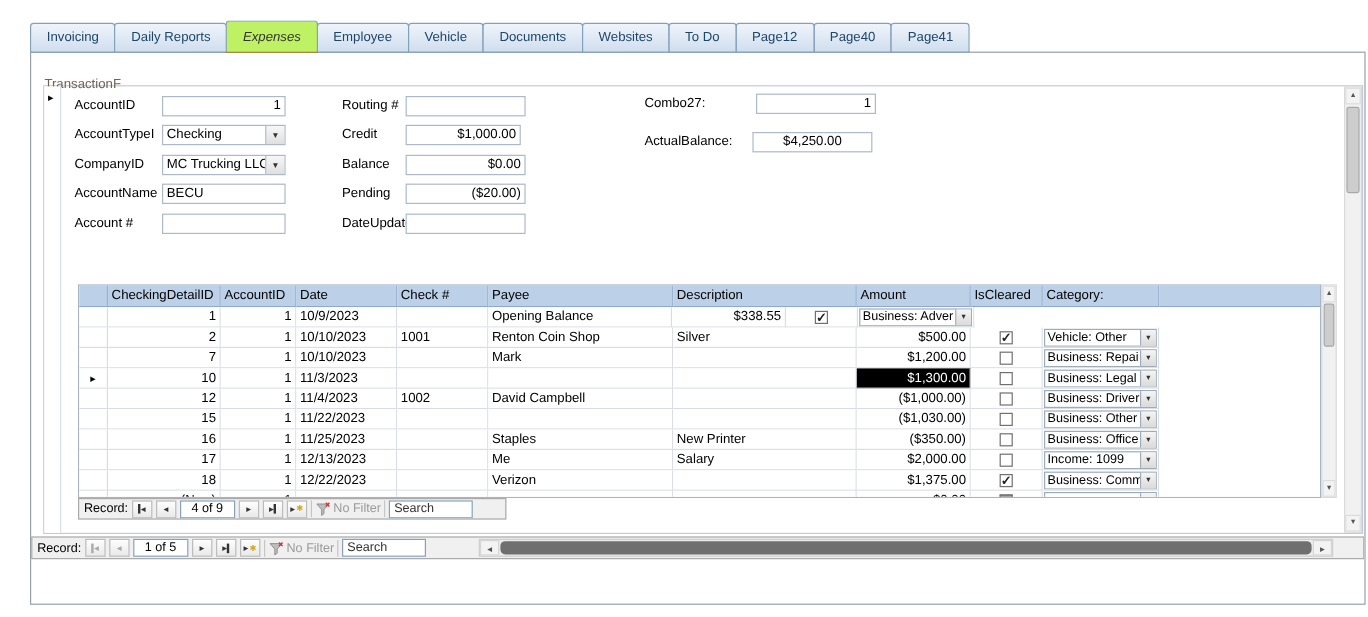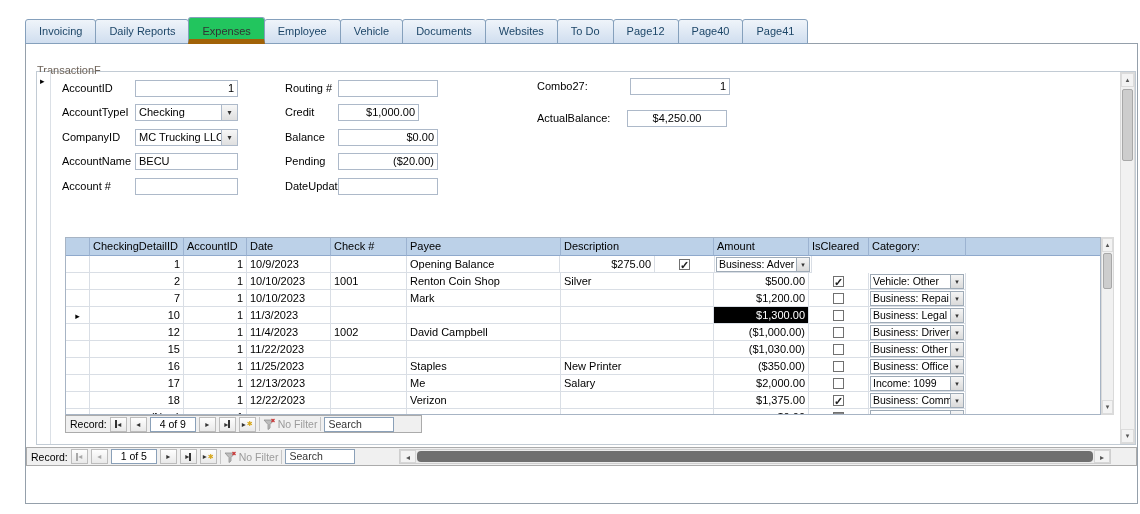--- a/index.html
+++ b/index.html
@@ -4,21 +4,21 @@
 <style>
   * {box-sizing:border-box; margin:0; padding:0;}
   html,body {width:1140px;height:514px;}
   body {position:relative;font-family:"Liberation Sans",sans-serif;background:#fff;overflow:hidden;}
 
   
   .tabstrip {position:absolute;left:25px;top:17px;height:27px;display:flex;align-items:flex-end;z-index:5;}
   .tab {height:25px;line-height:23px;padding:0 13px;background:linear-gradient(#eff4fa,#d0deef);
         border:1px solid #85a0bc;border-radius:3px 3px 0 0;margin-right:-1px;font-size:11px;color:#1d4668;
         white-space:nowrap;cursor:default;}
-  .tab.active {height:27px;line-height:26px;background:#22c55e;border-bottom:5px solid #a16207;z-index:6;position:relative;color:#333;}
+  .tab.active {height:27px;line-height:26px;background:#bef264;border-bottom:1px solid #a16207;z-index:6;position:relative;color:#333;font-style:italic;}
 
   .outer {position:absolute;left:25px;top:43px;width:1113px;height:461px;border:1px solid #95a0ab;background:#fff;}
   .form-title {position:absolute;left:37px;top:64px;font-size:11px;color:#6e6359;z-index:2;}
   .form-area {position:absolute;left:36px;top:71px;width:1100px;height:374px;border:1px solid #c2cbd4;z-index:1;}
   .form-selbar {position:absolute;left:37px;top:72px;width:14px;height:372px;border-right:1px solid #dbe0e6;background:#fff;z-index:2;}
   .form-selbar .tri {position:absolute;left:3px;top:4px;font-size:9px;color:#000;}
 
   .flabel {position:absolute;font-size:11px;color:#000;white-space:nowrap;z-index:3;}
   .tbox {position:absolute;height:17px;border:1px solid #adb9c9;background:#fff;font-size:11px;line-height:15px;
          padding:0 3px;color:#000;z-index:3;overflow:hidden;white-space:nowrap;}
@@ -123,21 +123,21 @@
 <span class="flabel" style="left:62px;top:155px">AccountName</span>
 <div class="tbox" style="left:135px;top:153px;width:103px">BECU</div>
 
 <span class="flabel" style="left:62px;top:180px">Account #</span>
 <div class="tbox" style="left:135px;top:178px;width:103px"></div>
 
 <span class="flabel" style="left:285px;top:82px">Routing #</span>
 <div class="tbox" style="left:338px;top:80px;width:100px"></div>
 
 <span class="flabel" style="left:285px;top:106px">Credit</span>
-<div class="tbox ar" style="left:338px;top:104px;width:81px">$1,000.00</div>
+<div class="tbox ar" style="left:338px;top:104px;width:96px">$1,000.00</div>
 
 <span class="flabel" style="left:285px;top:131px">Balance</span>
 <div class="tbox ar" style="left:338px;top:129px;width:100px">$0.00</div>
 
 <span class="flabel" style="left:285px;top:155px">Pending</span>
 <div class="tbox ar" style="left:338px;top:153px;width:100px">($20.00)</div>
 
 <span class="flabel" style="left:285px;top:180px">DateUpdated</span>
 <div class="tbox" style="left:338px;top:178px;width:100px"></div>
 
@@ -162,21 +162,21 @@
       <div class="ds-hfill"></div>
     </div>
   <div>
       <div class="ds-row">
         <div class="ds-cell ds-selcol"></div>
         <div class="ds-cell c1 ar">1</div>
         <div class="ds-cell c2 ar">1</div>
         <div class="ds-cell c3">10/9/2023</div>
         <div class="ds-cell c4"></div>
         <div class="ds-cell c6">Opening Balance</div>
-        <div class="ds-cell c7 ar">$275.00</div>
+        <div class="ds-cell c7 ar">$338.55</div>
         <div class="ds-cell c8">
           <span class="chk checked"></span>
         </div>
         <div class="ds-cell c9">
           <div class="cat">
             <span class="cat-text">Business: Adver</span>
             <span class="cat-btn">▾</span>
           </div>
         </div>
         <div class="ds-cell ds-fill"></div>

